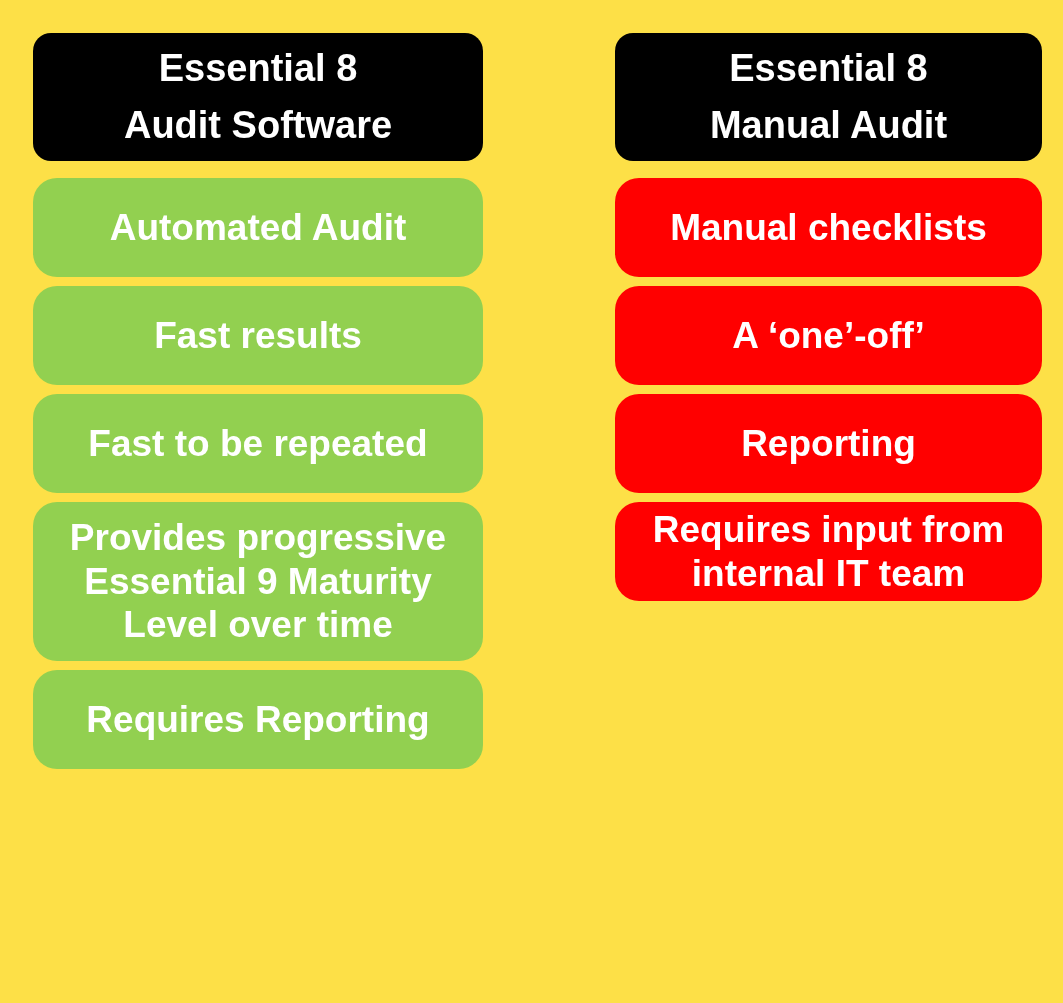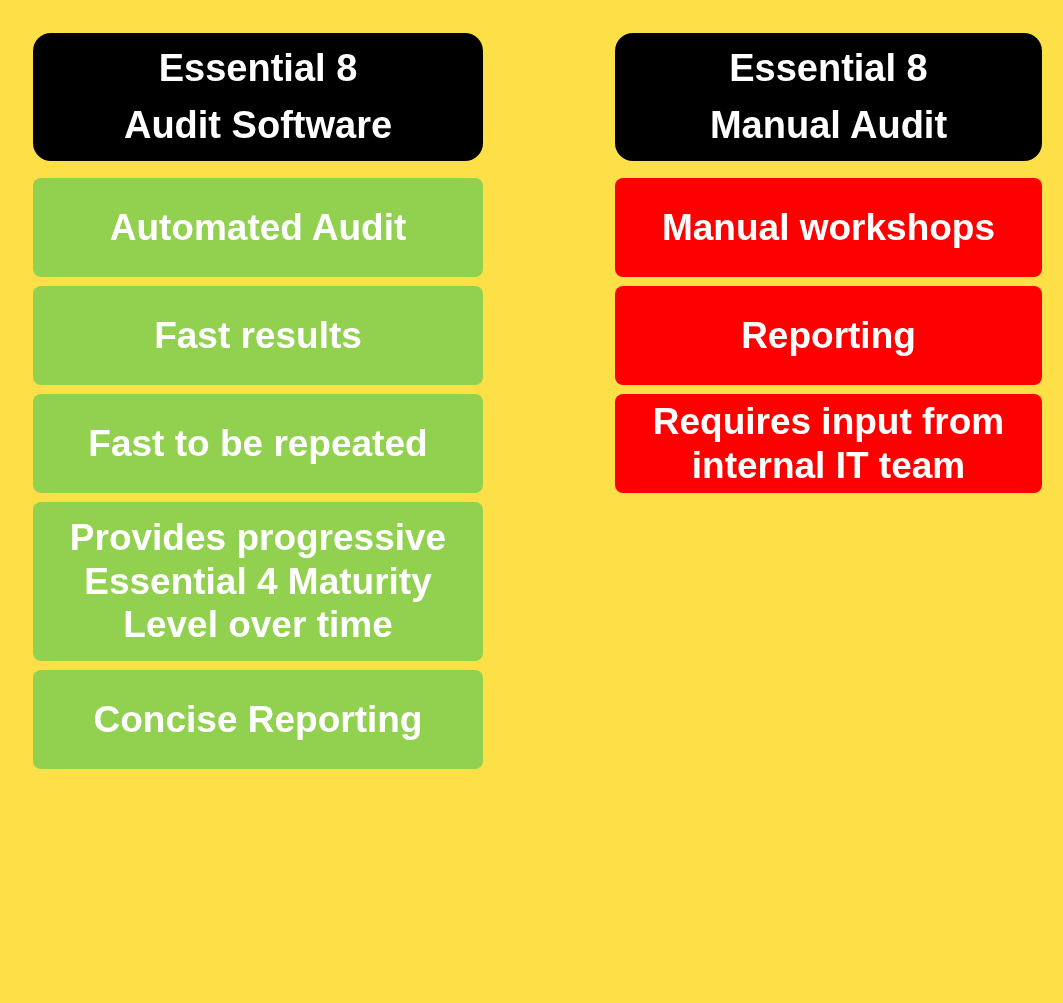--- a/index.html
+++ b/index.html
@@ -23,21 +23,21 @@
   }
   .column-left  { left: 33px;  width: 450px; }
   .column-right { left: 615px; width: 427px; }
 
   .box {
     box-sizing: border-box;
     display: flex;
     align-items: center;
     justify-content: center;
     text-align: center;
-    border-radius: 8px;
+    border-radius: 24px;
     color: #ffffff;
     font-weight: 700;
     padding: 0 12px;
   }
   .box .label {
     white-space: pre-line;
   }
   .box-header {
     height: 128px;
     margin-bottom: 17px;
@@ -71,35 +71,38 @@
       <span class="label">Automated Audit</span>
     </div>
     <div class="box box-positive row">
       <span class="label">Fast results</span>
     </div>
     <div class="box box-positive row">
       <span class="label">Fast to be repeated</span>
     </div>
     <div class="box box-positive row row-tall">
       <span class="label">Provides progressive
-Essential 4 Maturity
+Essential 9 Maturity
 Level over time</span>
     </div>
     <div class="box box-positive row">
-      <span class="label">Concise Reporting</span>
+      <span class="label">Requires Reporting</span>
     </div>
   </div>
 
   <div class="column column-right">
     <div class="box box-header">
       <span class="label">Essential 8
 Manual Audit</span>
     </div>
     <div class="box box-negative row">
-      <span class="label">Manual workshops</span>
+      <span class="label">Manual checklists</span>
+    </div>
+    <div class="box box-negative row">
+      <span class="label">A ‘one’-off’</span>
     </div>
     <div class="box box-negative row">
       <span class="label">Reporting</span>
     </div>
     <div class="box box-negative row">
       <span class="label">Requires input from
 internal IT team</span>
     </div>
   </div>
 

